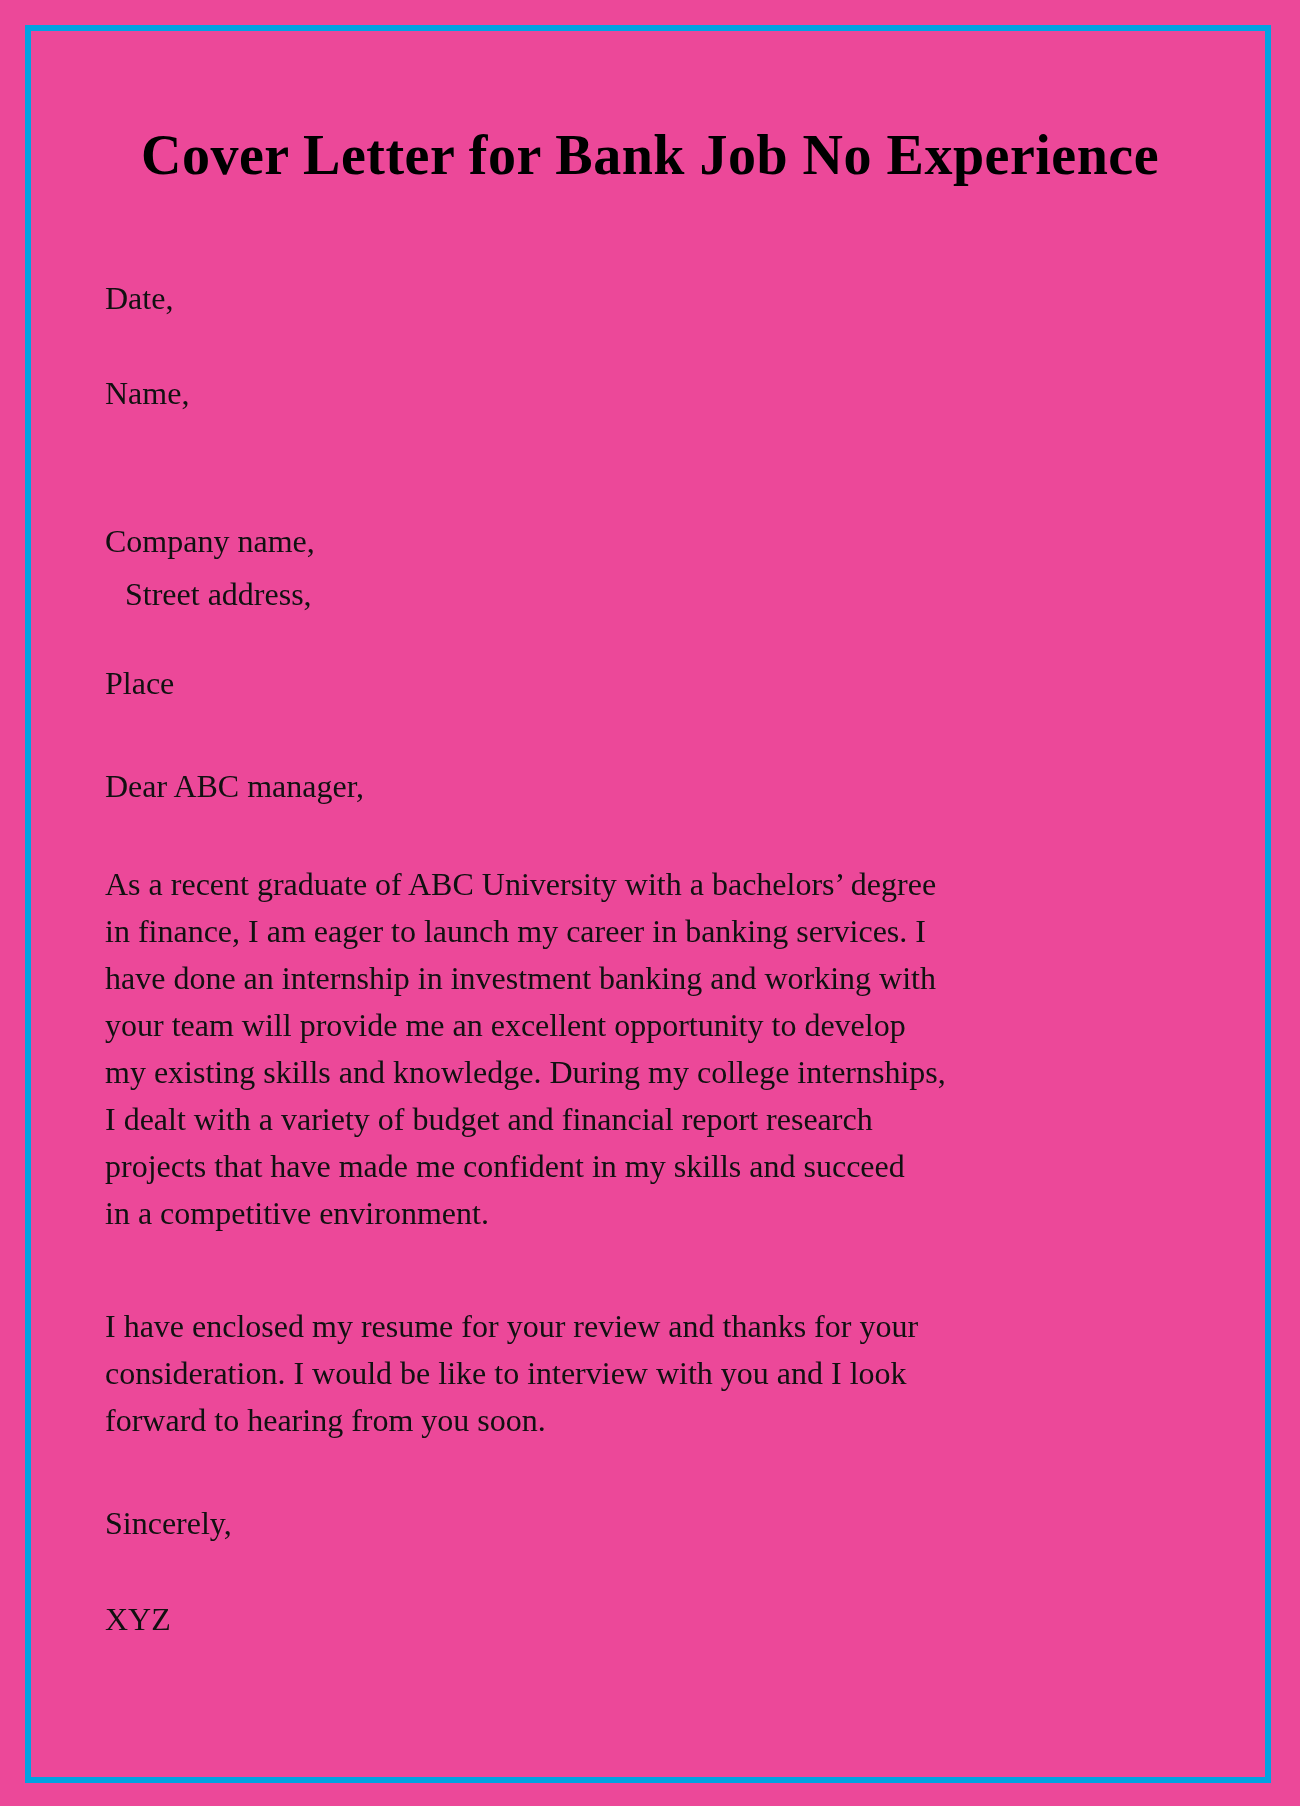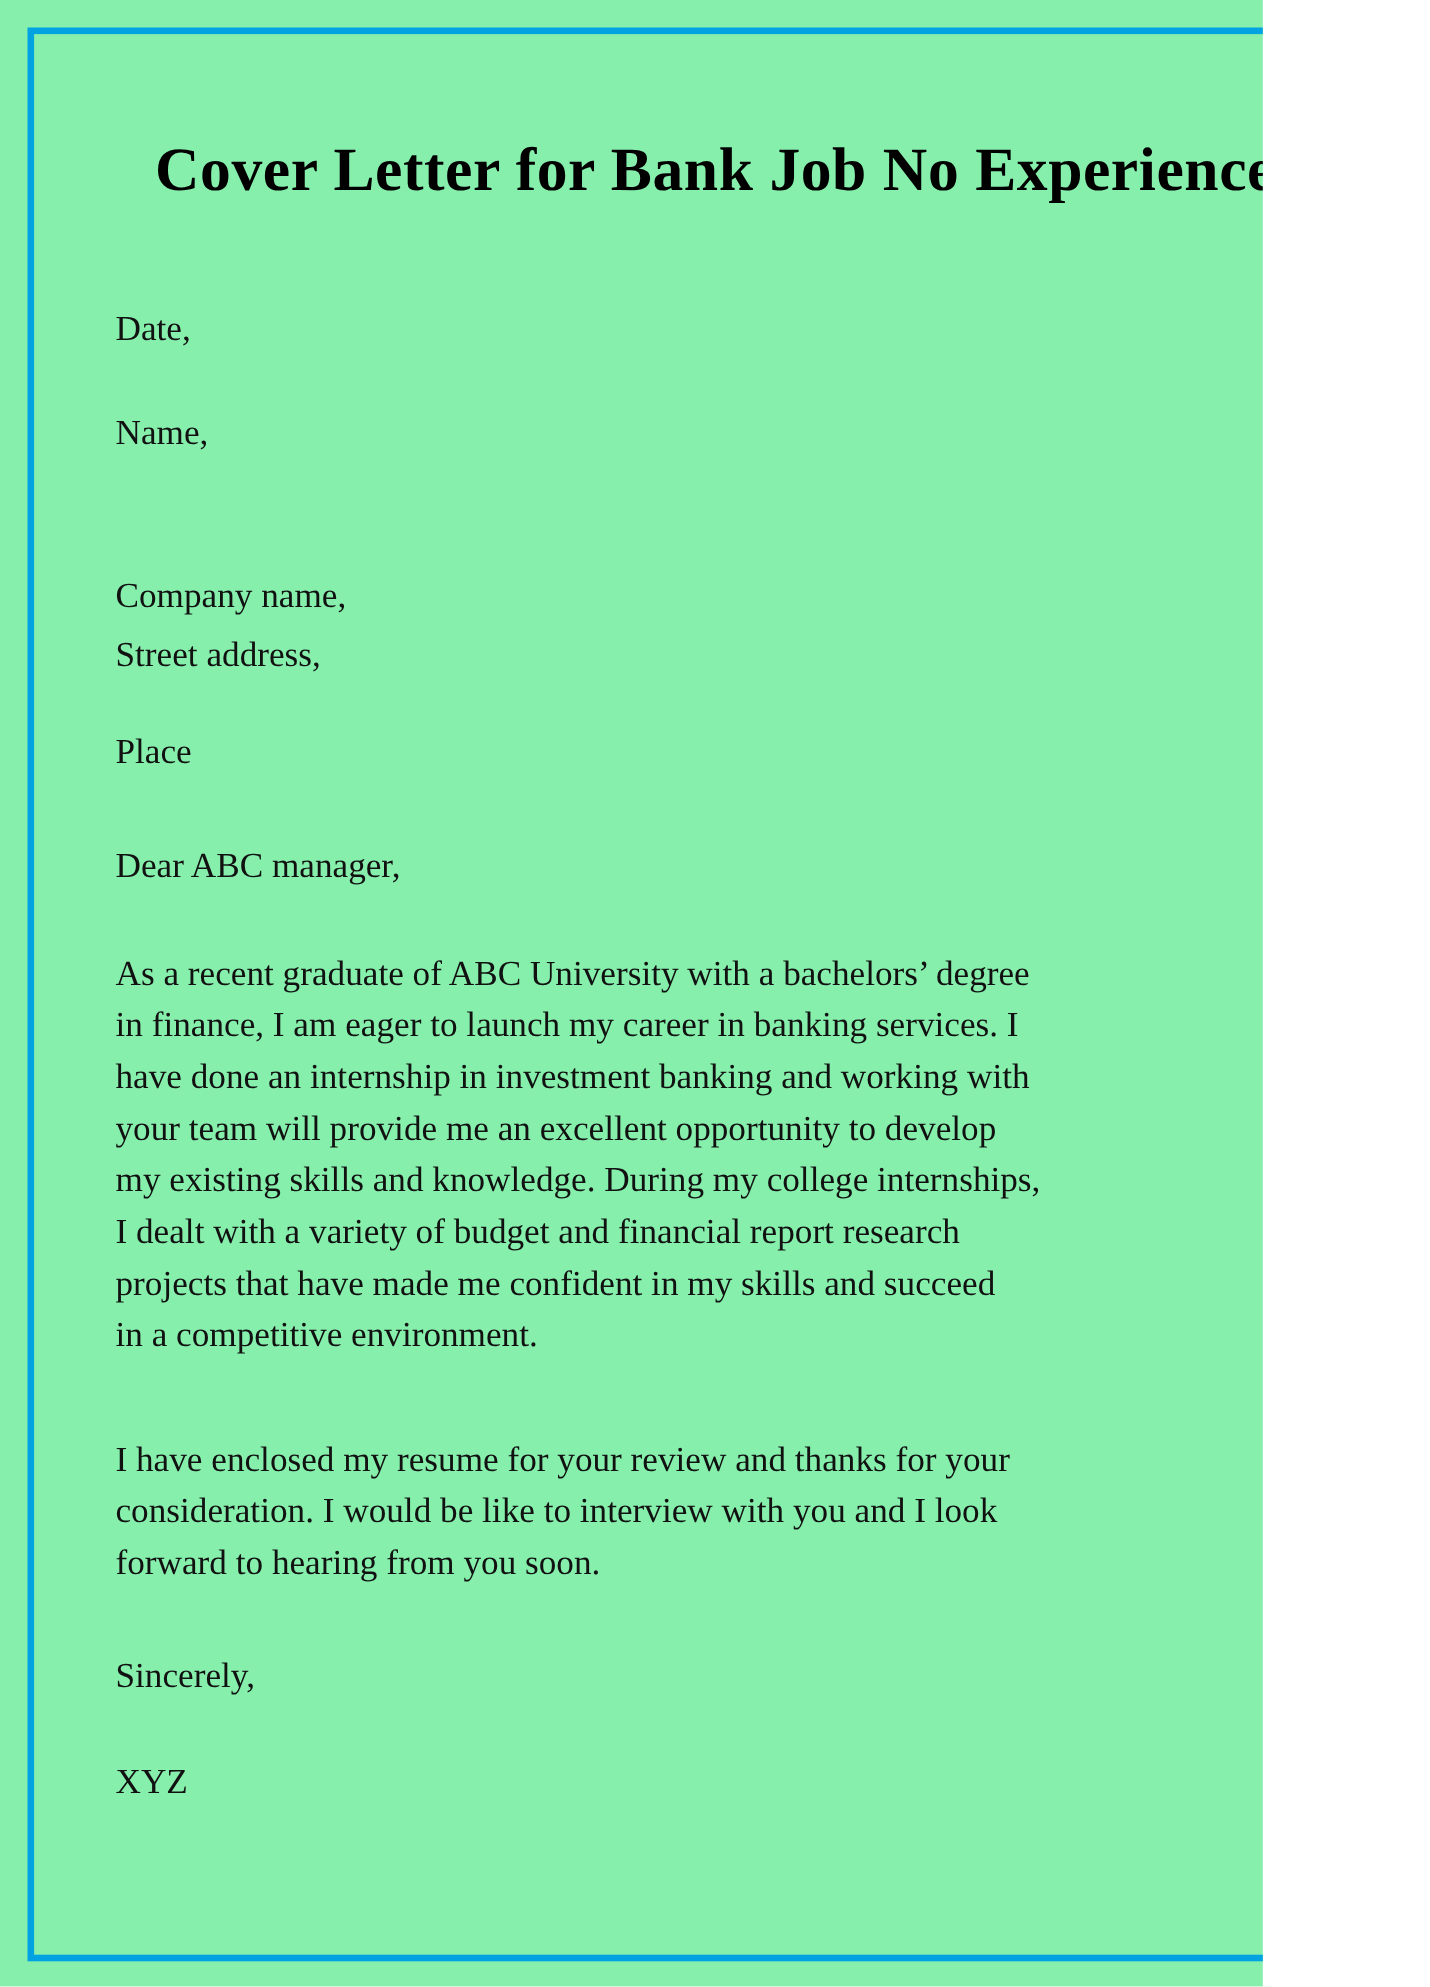--- a/index.html
+++ b/index.html
@@ -1,20 +1,20 @@
 <!DOCTYPE html>
 <html><head>
 <meta charset="utf-8">
 <style>
   html, body { margin: 0; padding: 0; background: #ffffff; }
   .page {
     position: relative;
-    width: 1148px;
+    width: 1300px;
     height: 1806px;
-    background: #86efac;
+    background: #ec4899;
     font-family: "Liberation Serif", serif;
     color: #111111;
     overflow: hidden;
   }
   .frame {
     position: absolute;
     left: 25px;
     top: 25px;
     width: 1246px;
     height: 1758px;
@@ -40,21 +40,21 @@
     line-height: 47px;
     color: #111111;
   }
   .para {
     width: 1150px;
     white-space: pre-line;
   }
   .l-date       { top: 275px; }
   .l-name       { top: 370px; }
   .l-company    { top: 470px; margin-top: 48px; }
-  .l-street     { top: 571px; }
+  .l-street     { top: 571px; margin-left: 20px; }
   .l-place      { top: 660px; }
   .l-salutation { top: 763px; text-align: center; }
   .p-body1      { top: 861px; }
   .p-body2      { top: 1303px; }
   .l-closing    { top: 1500px; }
   .l-signature  { top: 1596px; }
   .logo {
     position: absolute;
     left: 1015px;
     top: 1578px;

